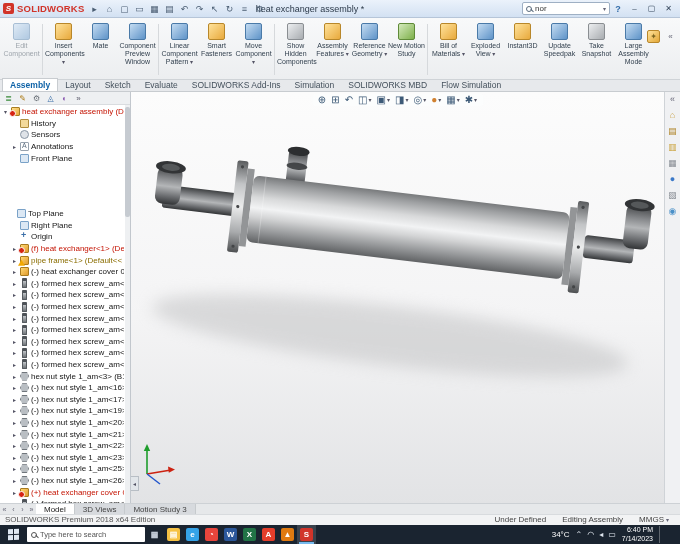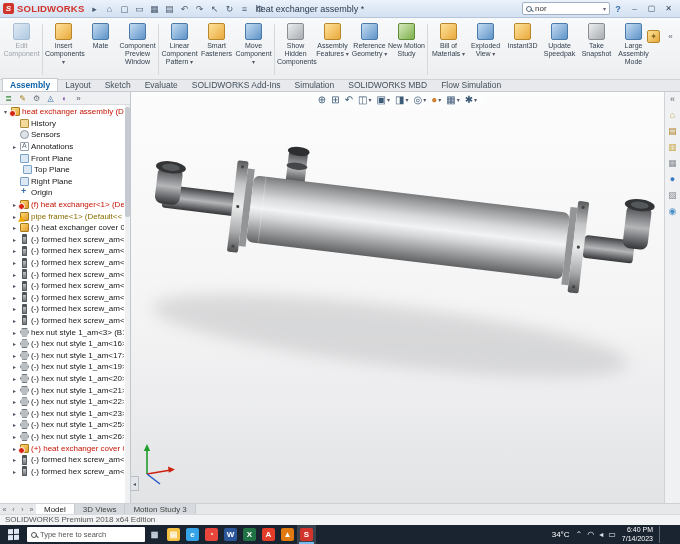--- a/index.html
+++ b/index.html
@@ -268,21 +268,21 @@
       <div class="trow" style="padding-left: 11px;">
         <span class="tarrow">▸</span>
         <span class="ti ti-annotations"></span>
         <span class="tlabel">Annotations</span>
       </div>
       <div class="trow" style="padding-left: 11px;">
         <span class="tarrow"></span>
         <span class="ti ti-plane"></span>
         <span class="tlabel">Front Plane</span>
       </div>
-      <div class="trow" style="padding-left: 14px;">
+      <div class="trow" style="padding-left: 8px; margin-top: 44px;">
         <span class="tarrow"></span>
         <span class="ti ti-plane"></span>
         <span class="tlabel">Top Plane</span>
       </div>
       <div class="trow" style="padding-left: 11px;">
         <span class="tarrow"></span>
         <span class="ti ti-plane"></span>
         <span class="tlabel">Right Plane</span>
       </div>
       <div class="trow" style="padding-left: 11px;">
@@ -535,20 +535,25 @@
     <span class="bnav">‹</span>
     <span class="bnav">›</span>
     <span class="bnav">»</span>
     <div class="btab active">Model</div>
     <div class="btab">3D Views</div>
     <div class="btab">Motion Study 3</div>
   </div>
 
 <div class="statusbar">
   <span>SOLIDWORKS Premium 2018 x64 Edition</span>
+  <div class="sright">
+      <span class="sitem">Under Defined</span>
+      <span class="sitem">Editing Assembly</span>
+      <span class="sitem">MMGS<span class="dd"> ▾</span></span>
+    </div>
 </div>
 
 <div class="taskbar">
   <div class="start">
     <div class="winlogo">
         <span></span>
         <span></span>
         <span></span>
         <span></span>
       </div>

